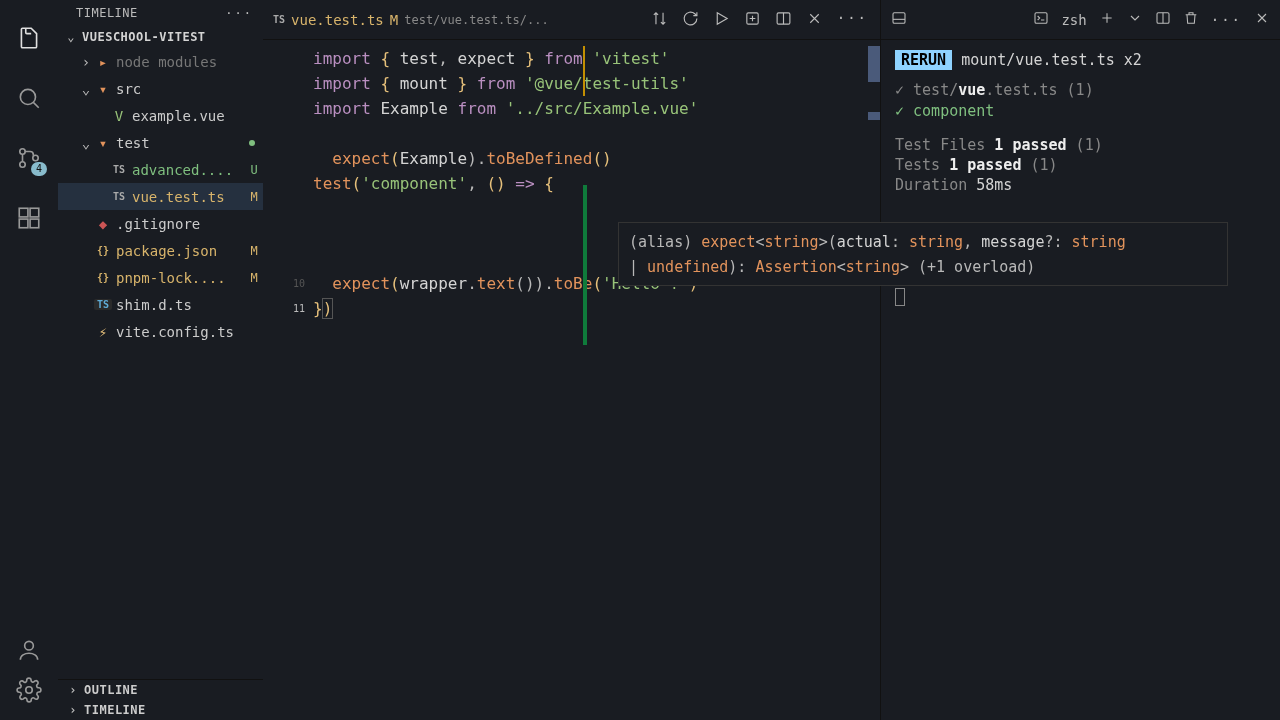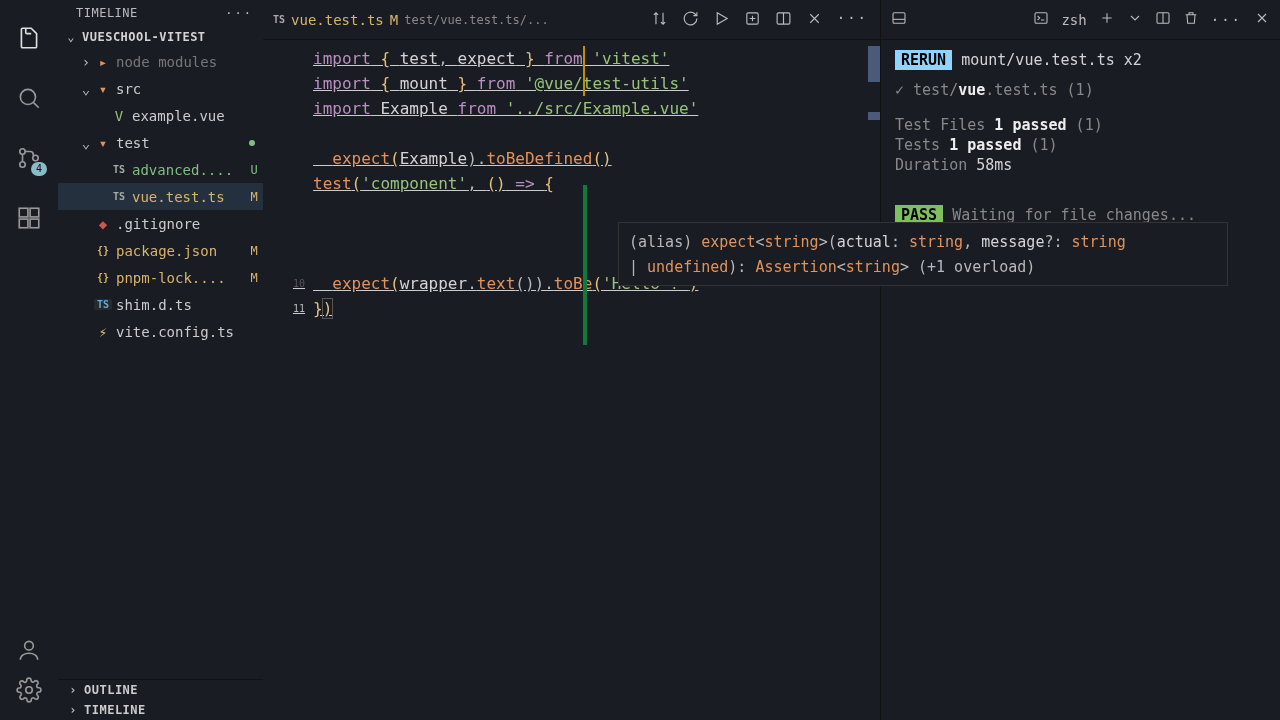--- a/index.html
+++ b/index.html
@@ -35,21 +35,21 @@
 .red { color:#cc5555; }
 .pane-headers { border-top:1px solid #111; }
 .pane-hd { display:flex; align-items:center; padding:3px 4px; color:#ccc; font-weight:bold; font-size:12px; letter-spacing:.5px; }
 .main { flex:1; display:flex; flex-direction:column; background:#191c22; }
 .tab-bar { height:40px; display:flex; align-items:center; background:#191c22; border-bottom:1px solid #111; }
 .tab { display:flex; align-items:center; padding:0 10px; height:100%; gap:6px; color:#d8b46b; }
 .tab .trail { color:#888; font-size:12px; }
 .tab-actions { margin-left:auto; display:flex; gap:14px; padding-right:12px; color:#bbb; }
 .tab-actions .a { cursor:pointer; }
 .tab-actions svg { width:17px; height:17px; stroke:currentColor; fill:none; stroke-width:1.6; }
-.editor-wrap { flex:1; display:flex; position:relative;text-decoration:underline; }
+.editor-wrap { flex:1; display:flex; position:relative; }
 .editor { flex:1; position:relative; padding-top:6px; }
 .line { display:flex; align-items:center; height:25px; }
 .gutter { width:50px; text-align:right; color:#555; padding-right:8px; font-size:10px; }
 .code { white-space:pre; font-size:16px; }
 .editor .bar { position:absolute; top:6px; left:320px; width:2px; height:50px; background:#c38f02; }
 .marker-green { position:absolute; top:145px; left:320px; width:4px; height:160px; background:#0f7b3b; }
 .scrollstrip { position:absolute; right:0; top:0; width:12px; height:100%; }
 .scrollstrip .bluechunk { position:absolute; left:0; width:12px; background:#4a5a7a; }
 .hover-pop { position:absolute; top:182px; left:355px; background:#191c22; border:1px solid #333; padding:6px 10px; font-size:15px; z-index:5; width:610px; }
 .hover-pop .ln { white-space:pre; height:25px; display:flex; align-items:center; }
@@ -326,20 +326,21 @@
           </svg></span>
       <span style="letter-spacing:2px">···</span>
       <span><svg viewBox="0 0 24 24">
             <path d="M6 6l12 12M18 6L6 18"></path>
           </svg></span>
     </div>
     <div class="term-body">
       <div><span class="tbadge rerun">RERUN</span><span> mount/vue.test.ts x2</span></div>
       <div style="height:10px"></div>
       <div><span class="tdim">✓ test/</span><span class="tbold">vue</span><span class="tdim">.test.ts (1)</span></div>
+      <div><span class="tgreen">  ✓ component</span></div>
       <div style="height:14px"></div>
       <div><span class="tdim"> Test Files  </span><span class="tgreen tbold">1 passed</span><span class="tdim"> (1)</span></div>
       <div><span class="tdim">      Tests  </span><span class="tgreen tbold">1 passed</span><span class="tdim"> (1)</span></div>
       <div><span class="tdim">   Duration  </span><span>58ms</span></div>
       <div style="height:30px"></div>
       <div><span class="tbadge pass">PASS</span><span class="tdim">  Waiting for file changes...</span></div>
       <div><span class="tdim">       press </span><span class="tbold">h</span><span class="tdim"> to show help, press </span><span class="tbold">q</span><span class="tdim"> t</span></div>
       <div><span class="tdim">o quit</span></div>
       <div><span class="cursor-box"></span></div>
     </div>

